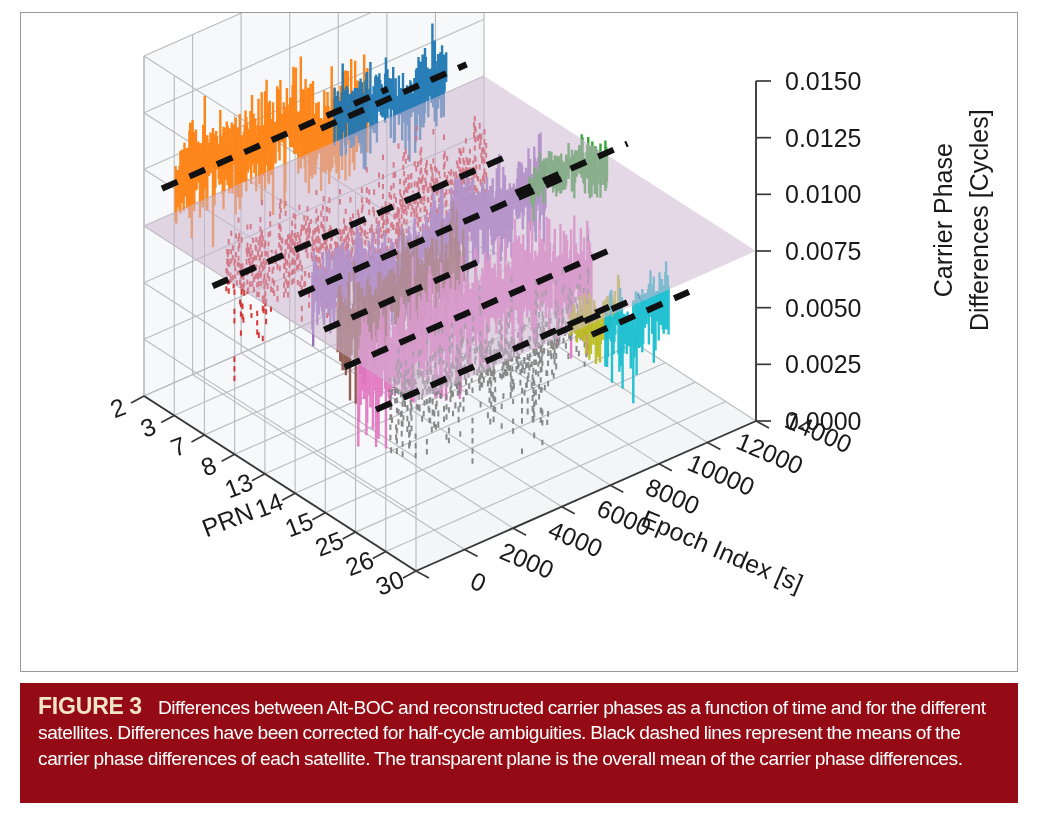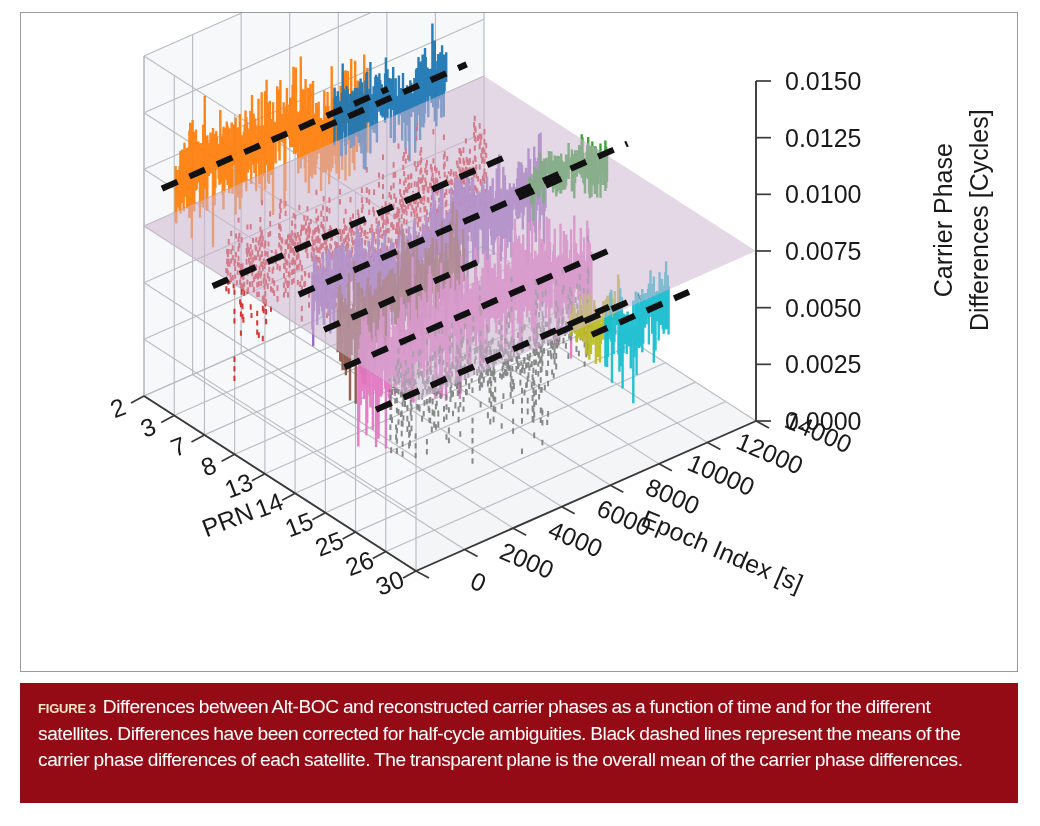--- a/index.html
+++ b/index.html
@@ -25,22 +25,22 @@
     background:#950b15;box-sizing:border-box;
     padding:11px 18px 10px 18px;
   }
   .caption-text{
     color:#ffffff;font-size:19.2px;line-height:25.4px;
     font-family:"Liberation Sans","DejaVu Sans",sans-serif;
     letter-spacing:-0.45px;word-spacing:-0.6px;
     margin:0;
   }
   .caption-label{
-    color:#f2e4c4;font-weight:bold;font-size:13px;
-    letter-spacing:-0.2px;margin-right:7px;
+    color:#f2e4c4;font-weight:bold;font-size:23px;
+    letter-spacing:-0.2px;margin-right:16px;
     font-family:"Liberation Sans","DejaVu Sans",sans-serif;
   }
 
   
   text{font-family:"Liberation Sans","DejaVu Sans",sans-serif;fill:#1a1a1a;}
 </style>
 </head>
 <body>
 
 <div class="page">

